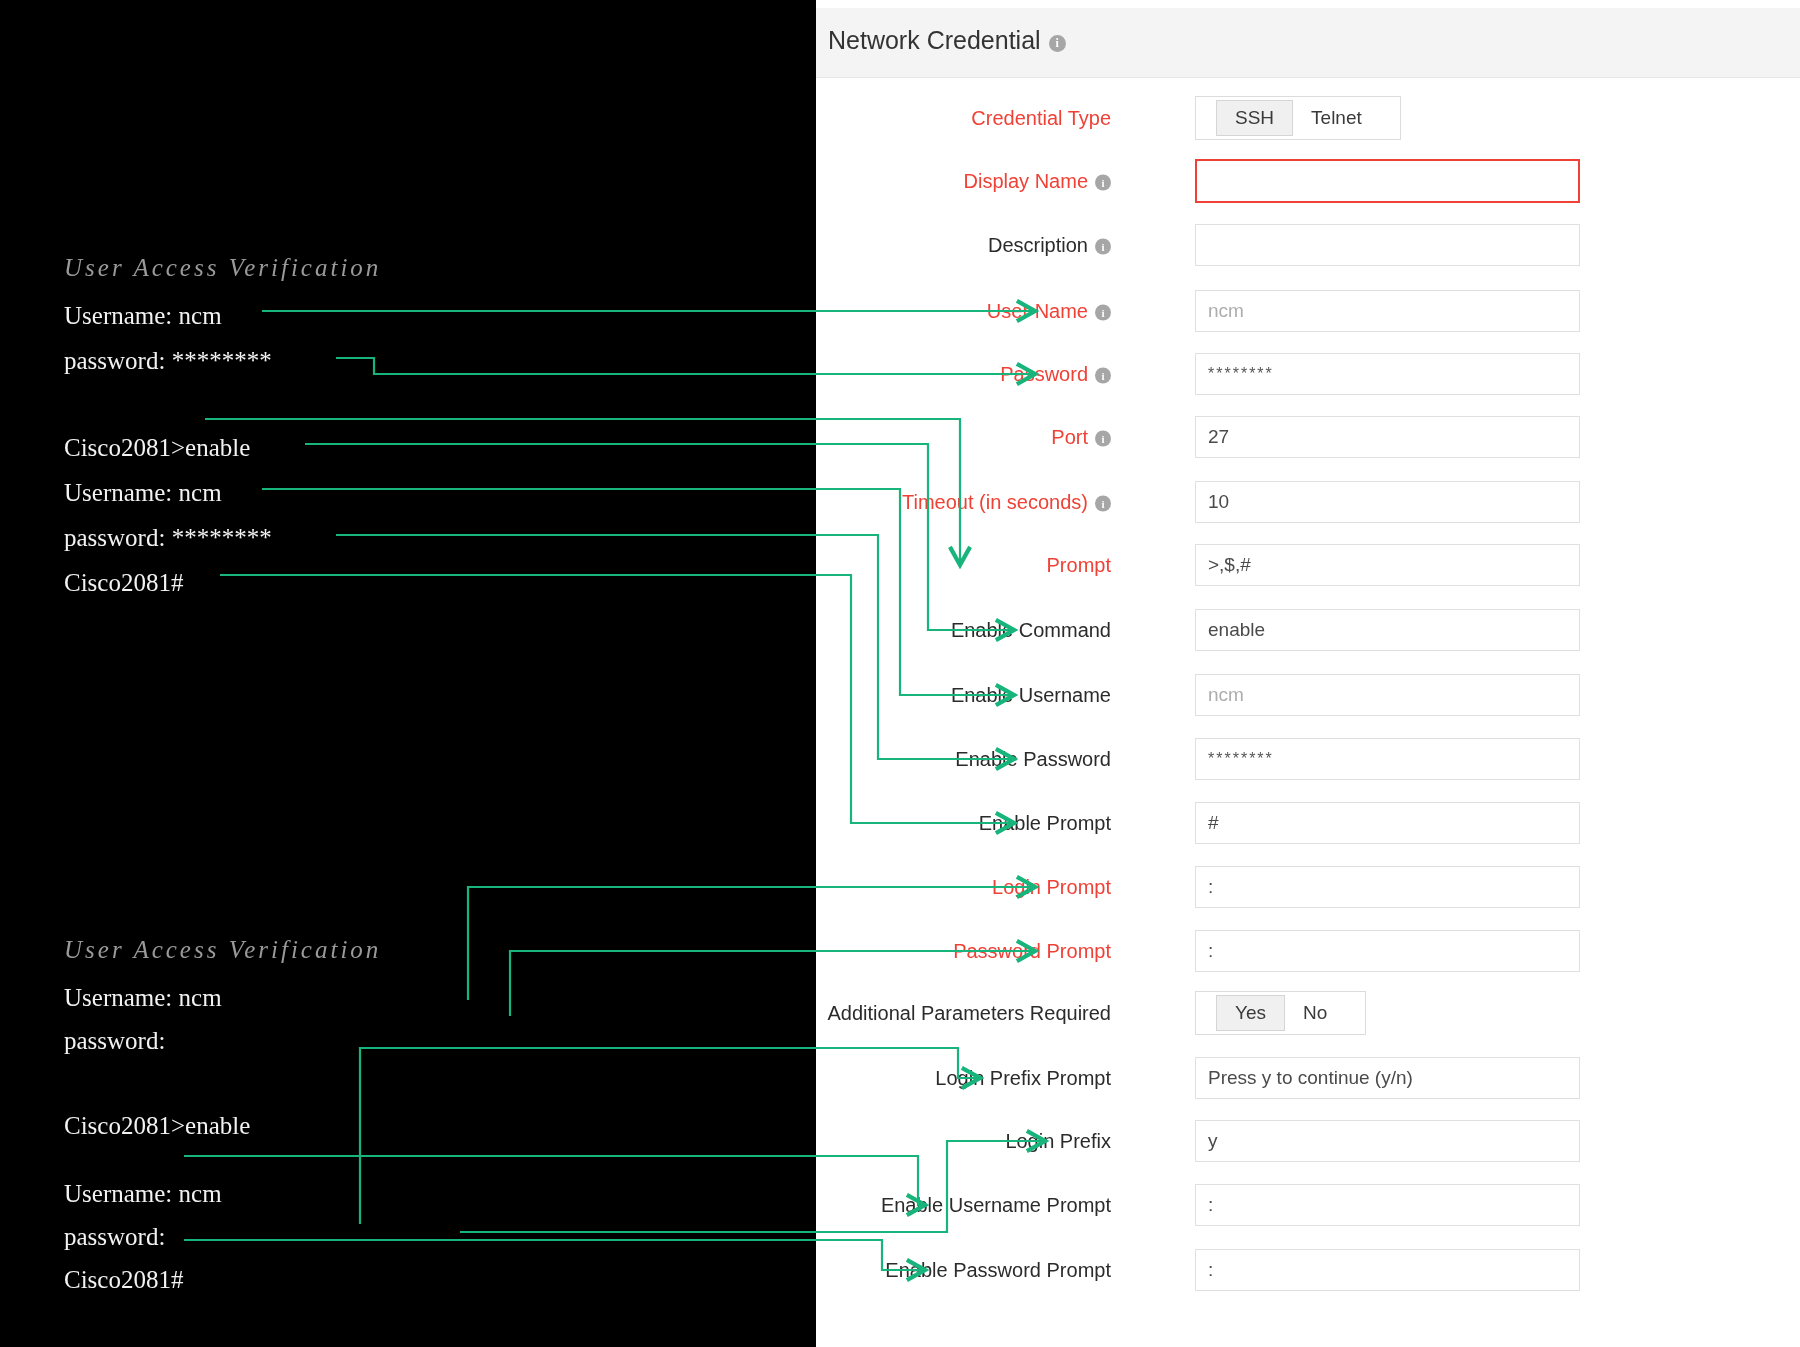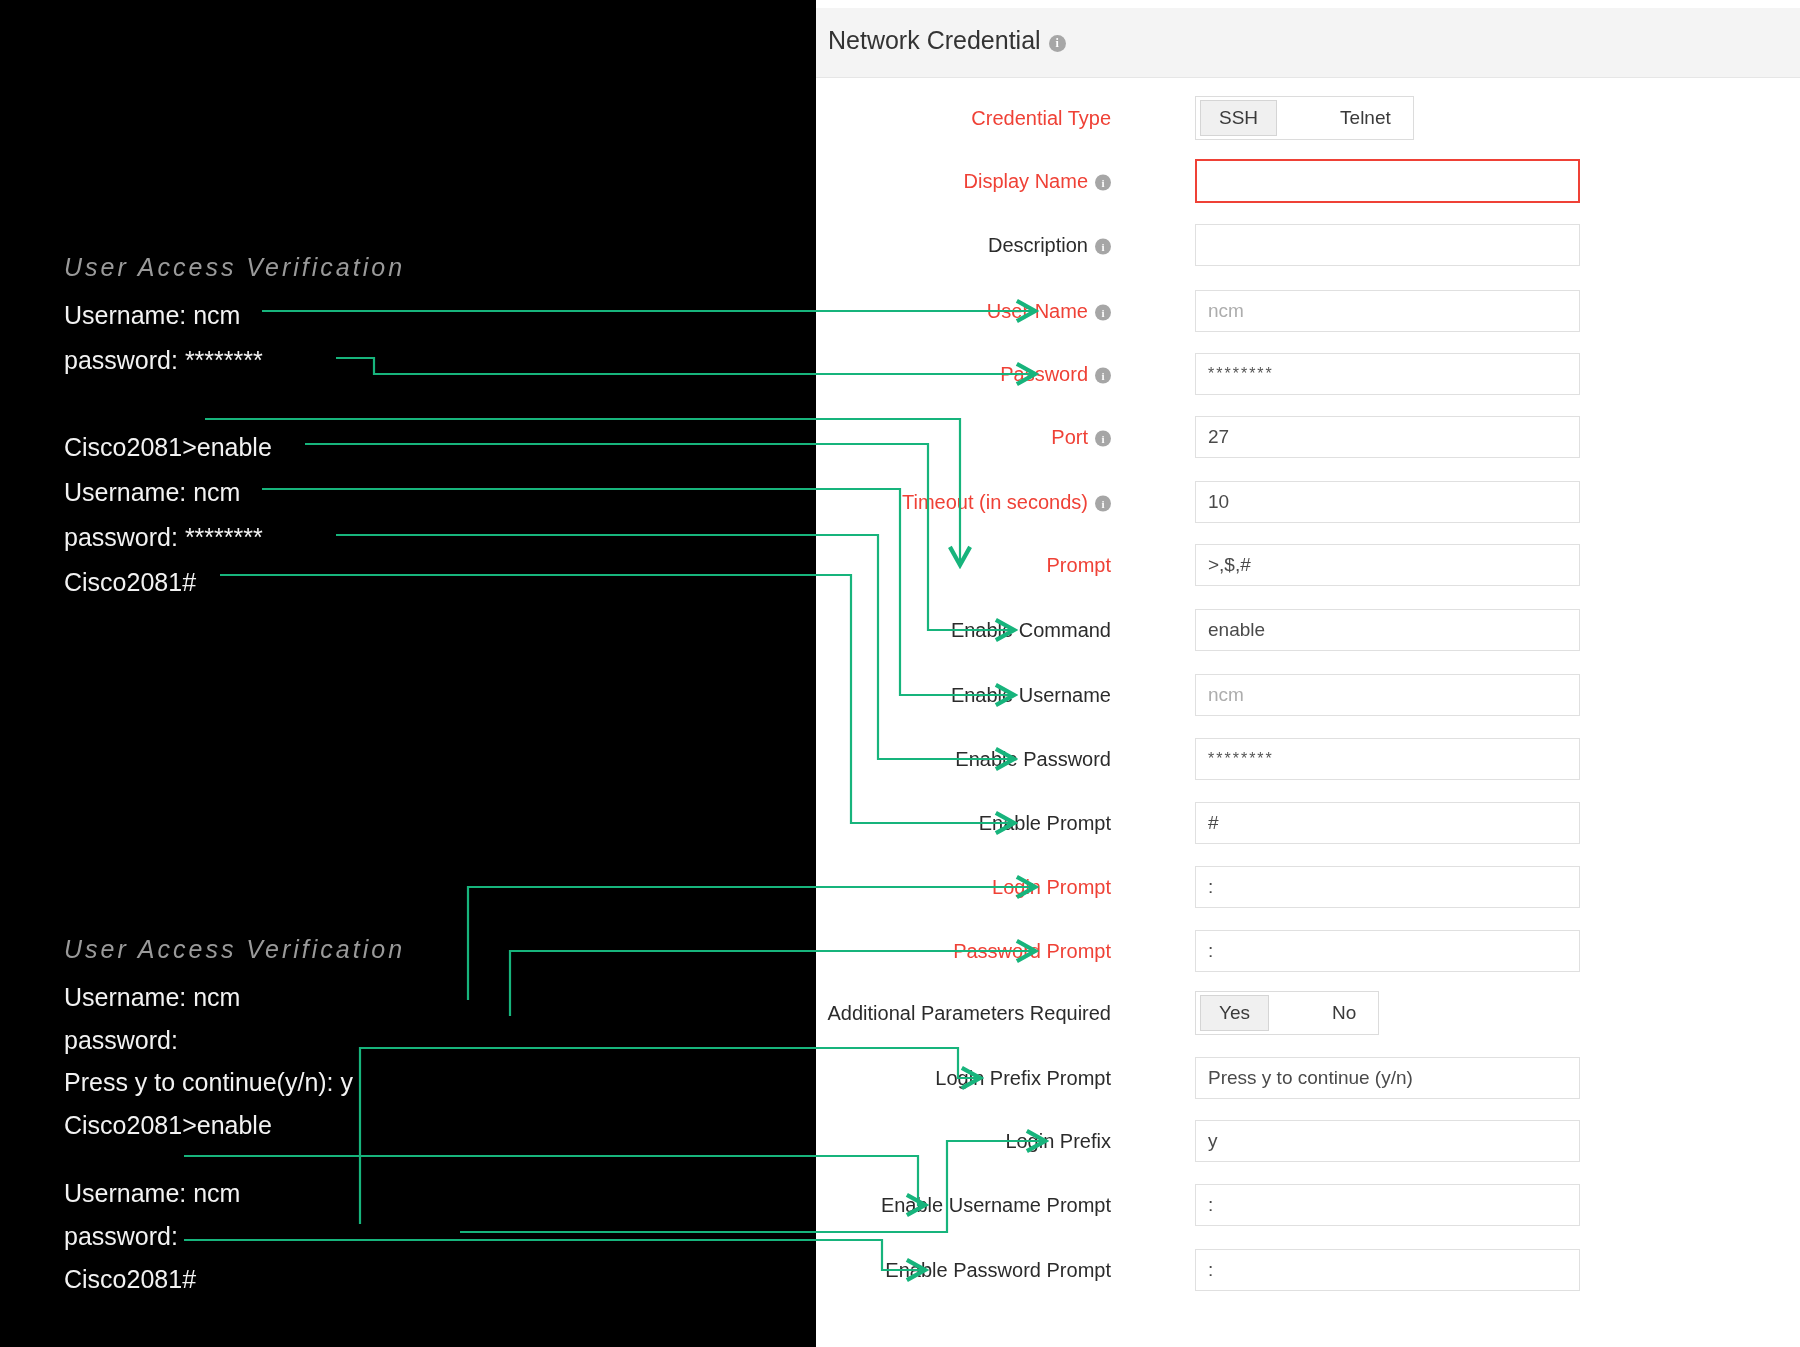--- a/index.html
+++ b/index.html
@@ -5,21 +5,21 @@
   * { box-sizing: border-box; margin:0; padding:0; }
   html,body { width:1800px; height:1347px; overflow:hidden; }
   body { font-family:"Liberation Sans", sans-serif; background:#fff; }
 
   #stage { position:relative; width:1800px; height:1347px; background:#fff; }
 
   
   #terminal {
     position:absolute; left:0; top:0; width:892px; height:1347px;
     background:#000;
-    font-family:Liberation Sans, sans-serif;
+    font-family:Liberation Serif, serif;
     color:#f2f2f2;
     overflow:hidden;
     text-align:center;
   }
   .term-line {
     position:absolute; left:64px;
     font-size:25px; letter-spacing:0px; white-space:pre;
     line-height:1;
   }
   .term-line.hdr { color:#9a9a9a; font-style:italic; letter-spacing:3px; }
@@ -54,21 +54,21 @@
     width:385px; height:42px; border:1px solid #e0e0e0; background:#fff;
     font-size:19px; color:#4a4a4a; padding:0 12px; line-height:40px;
     font-family:"Liberation Sans", sans-serif; white-space:nowrap; overflow:hidden;
   }
   .inp.err { border:2px solid #ef4136; height:44px; line-height:40px; }
   .inp.ph { color:#adadad; }
   .inp.pw { letter-spacing:2px; font-size:16px; color:#555; }
 
   .seg {
     display:inline-flex; border:1px solid #dcdcdc; background:#fff;
-    height:44px; padding:4px; align-items:center;gap:45px;
+    height:44px; padding:20px; align-items:center;
   }
   .seg > div {
     height:36px; line-height:36px; padding:0 18px; font-size:19px;
     color:#3a3a3a; text-align:center;
   }
   .seg > div.on { background:#f0f0f0; border:1px solid #d5d5d5; line-height:34px; }
 
   
   #wires { position:absolute; left:0; top:0; width:1800px; height:1347px; pointer-events:none; }
 </style>
@@ -81,21 +81,20 @@
       <div class="term-line hdr" style="top: 255px;">User Access Verification</div>
       <div class="term-line" style="top: 303px;">Username: ncm</div>
       <div class="term-line" style="top: 348px;">password: ********</div>
       <div class="term-line" style="top: 435px;">Cisco2081&gt;enable</div>
       <div class="term-line" style="top: 480px;">Username: ncm</div>
       <div class="term-line" style="top: 525px;">password: ********</div>
       <div class="term-line" style="top: 570px;">Cisco2081#</div>
       <div class="term-line hdr" style="top: 937px;">User Access Verification</div>
       <div class="term-line" style="top: 985px;">Username: ncm</div>
       <div class="term-line" style="top: 1028px;">password:</div>
-      <div class="term-line" style="top: 1070px;">Press y to continue(y/n): y</div>
       <div class="term-line" style="top: 1113px;">Cisco2081&gt;enable</div>
       <div class="term-line" style="top: 1181px;">Username: ncm</div>
       <div class="term-line" style="top: 1224px;">password:</div>
       <div class="term-line" style="top: 1267px;">Cisco2081#</div>
     </div>
 
   <div id="panel">
     <div id="titlebar">
       <div class="t">
         <span>Network Credential</span><span class="info-dot">i</span>

